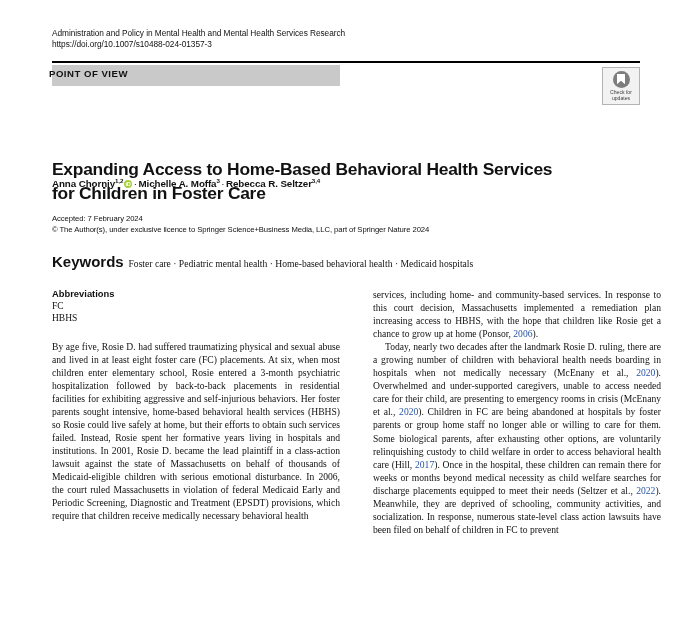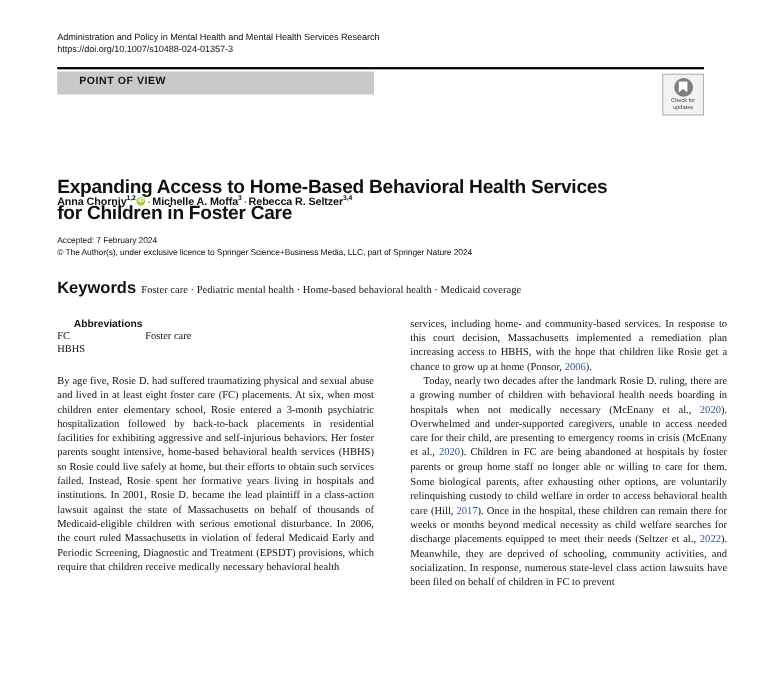--- a/index.html
+++ b/index.html
@@ -47,21 +47,21 @@
   .article-type-band {
     position: absolute;
     left: 52px;
     top: 64.5px;
     width: 288px;
     height: 21px;
     background: #c9c9c9;
   }
   .article-type-label {
     position: absolute;
-    left: 72px;
+    left: 49px;
     top: 68px;
     font-family: "Liberation Sans", "DejaVu Sans", sans-serif;
     font-size: 9.6px;
     font-weight: bold;
     letter-spacing: 0.5px;
     color: #111111;
   }
 
   
   .crossmark {
@@ -208,28 +208,27 @@
     top: 288px;
     width: 288px;
     margin-left: 18px;
   }
 
   .abbr-head {
     font-family: "Liberation Sans", "DejaVu Sans", sans-serif;
     font-size: 9.4px;
     font-weight: bold;
     color: #111111;
-    margin: 0 0 1px 15px;
+    margin: 0 0 1px 0;
   }
   .abbr-row {
     display: flex;
     font-size: 9.5px;
     line-height: 12.3px;
     color: #111111;
-    gap: 36px;
   }
   .abbr-term { width: 44px; flex: 0 0 44px; }
   .abbr-def { flex: 1 1 auto; }
 
   p.body {
     margin: 0;
     font-size: 9.6px;
     line-height: 13.05px;
     text-align: justify;
     text-justify: inter-word;
@@ -269,28 +268,27 @@
     <span><span>Anna Chorniy</span><sup>1,2</sup><span class="orcid"></span></span><span class="sep">·</span><span><span>Michelle A. Moffa</span><sup>3</sup></span><span class="sep">·</span><span><span>Rebecca R. Seltzer</span><sup>3,4</sup></span>
   </div>
 
   <div class="pubinfo">
     <div>Accepted: 7 February 2024</div>
     <div>© The Author(s), under exclusive licence to Springer Science+Business Media, LLC, part of Springer Nature 2024</div>
   </div>
 
   <div class="keywords">
     <b>Keywords</b>&nbsp;
-    <span>Foster care · Pediatric mental health · Home-based behavioral health · Medicaid coverage</span>
+    <span>Foster care · Pediatric mental health · Home-based behavioral health · Medicaid hospitals</span>
   </div>
 
   <div class="col-left">
     <div class="abbr-head">Abbreviations</div>
     <div class="abbr-row">
       <span class="abbr-term">FC</span>
-      <span class="abbr-def">Foster care</span>
     </div>
     <div class="abbr-row">
       <span class="abbr-term">HBHS</span>
     </div>
 
     <p class="body first">By age five, Rosie D. had suffered traumatizing physical and sexual abuse and lived in at least eight foster care (FC) placements. At six, when most children enter elementary school, Rosie entered a 3-month psychiatric hospitalization followed by back-to-back placements in residential facilities for exhibiting aggressive and self-injurious behaviors. Her foster parents sought intensive, home-based behavioral health services (HBHS) so Rosie could live safely at home, but their efforts to obtain such services failed. Instead, Rosie spent her formative years living in hospitals and institutions. In 2001, Rosie D. became the lead plaintiff in a class-action lawsuit against the state of Massachusetts on behalf of thousands of Medicaid-eligible children with serious emotional disturbance. In 2006, the court ruled Massachusetts in violation of federal Medicaid Early and Periodic Screening, Diagnostic and Treatment (EPSDT) provisions, which require that children receive medically necessary behavioral health</p>
   </div>
 
   <div class="col-right">
     <p class="body"><span>services, including home- and community-based services. In response to this court decision, Massachusetts implemented a remediation plan increasing access to HBHS, with the hope that children like Rosie get a chance to grow up at home (Ponsor, </span><span class="cite">2006</span><span>).</span></p>

